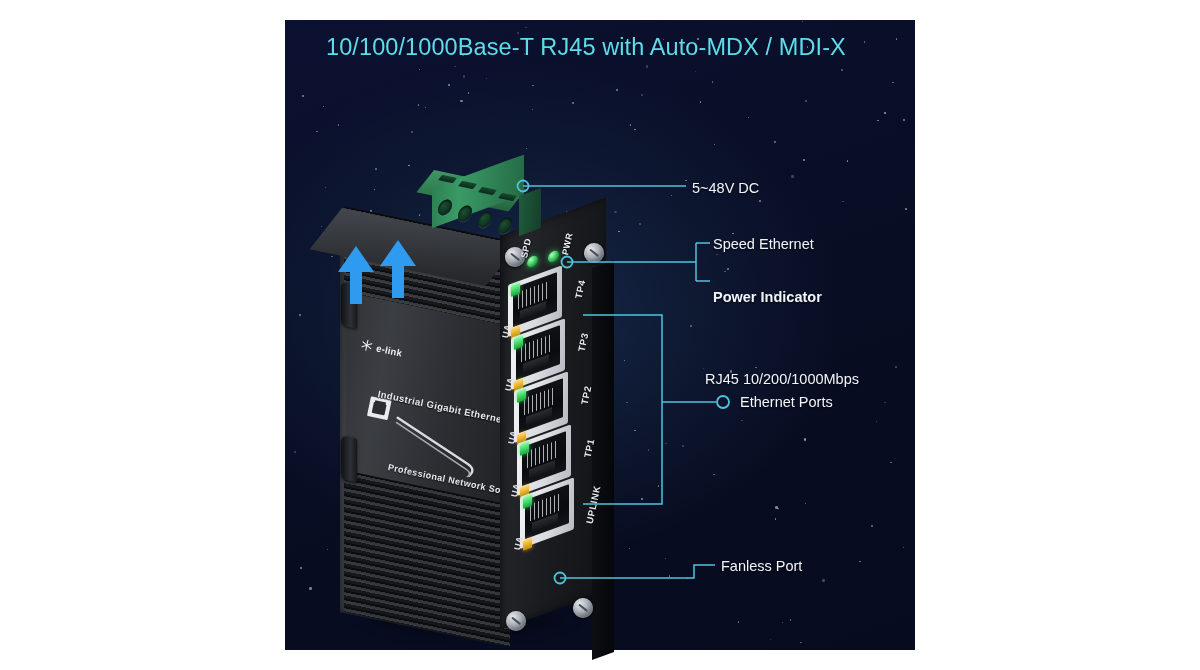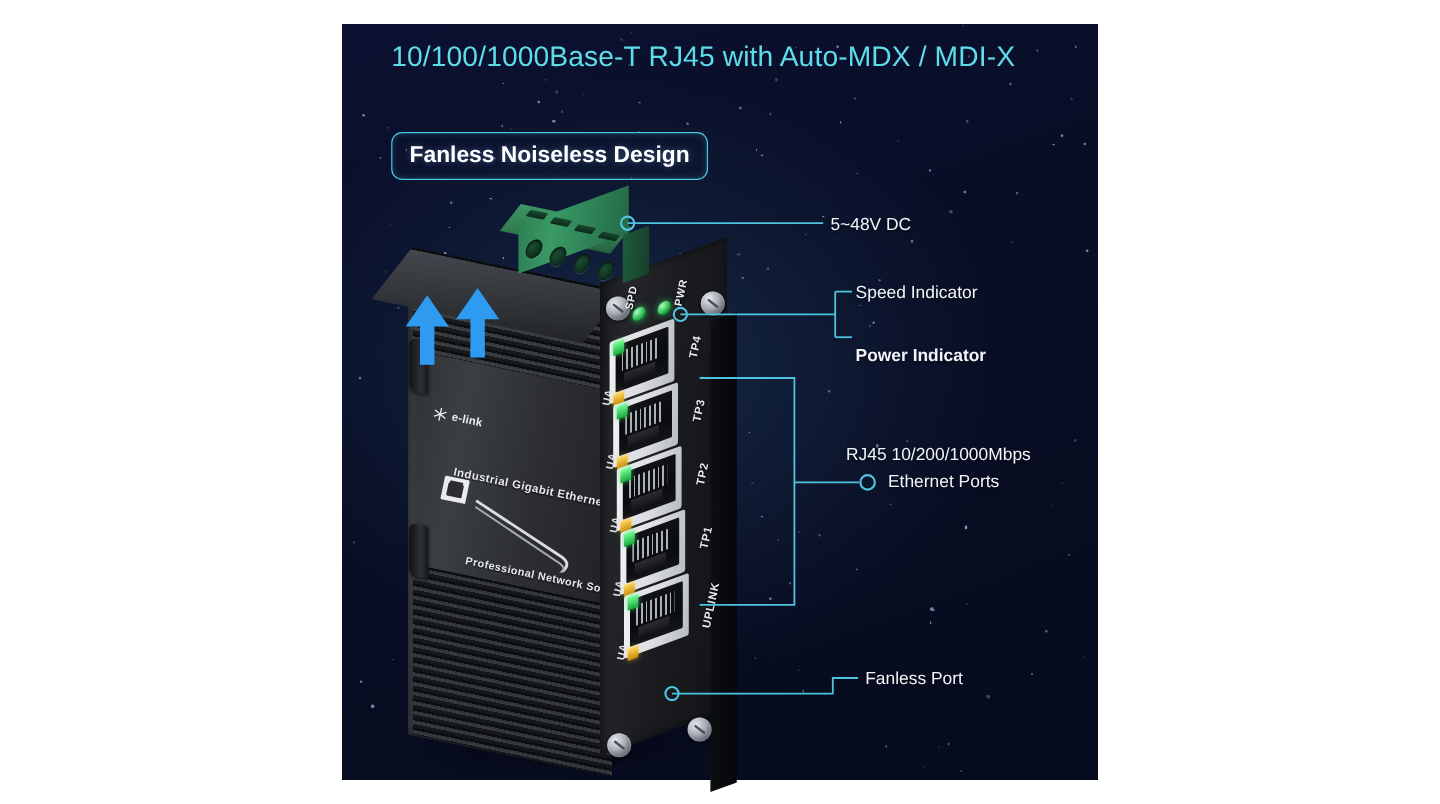--- a/index.html
+++ b/index.html
@@ -511,23 +511,20 @@
         <div class="star" style="width: 1.5px; height: 1.5px; left: 133.483px; top: 521.663px; opacity: 0.65;"></div>
         <div class="star" style="width: 1.5px; height: 1.5px; left: 372.929px; top: 465.368px; opacity: 0.61;"></div>
         <div class="star" style="width: 1.5px; height: 1.5px; left: 151.065px; top: 574.989px; opacity: 0.46;"></div>
         <div class="star" style="width: 1.5px; height: 1.5px; left: 37.8624px; top: 85.968px; opacity: 0.72;"></div>
         <div class="star" style="width: 1.5px; height: 1.5px; left: 426.556px; top: 61.0852px; opacity: 0.52;"></div>
         <div class="star" style="width: 1.5px; height: 1.5px; left: 354.033px; top: 203.432px; opacity: 0.32;"></div>
       </div>
 
     <div id="head-title">10/100/1000Base-T RJ45 with Auto-MDX / MDI-X</div>
 
-    <div id="badge">
-      <span>Fanless Noiseless Design</span>
-    </div>
   </div>
 
   <div id="device">
 
     <div id="shadow"></div>
 
     <div id="side-face"></div>
     <div id="fins-top"></div>
     <div id="side-plate"></div>
     <div id="fins-bot"></div>
@@ -671,19 +668,19 @@
       <path d="M583 315 L662 315 L662 504 L583 504"></path>
       <line x1="662" y1="402" x2="716" y2="402"></line>
       <circle cx="723" cy="402" r="6" stroke="#4fc3dd" stroke-width="1.8" fill="none"></circle>
 
       <path d="M560 578 L694 578 L694 565 L715 565"></path>
       <circle cx="560" cy="578" r="5.5" stroke="#4fc3dd" stroke-width="1.8" fill="none"></circle>
     </g>
   </svg>
 
   <div class="callout" id="co-dc">5~48V DC</div>
-  <div class="callout" id="co-speed">Speed Indicator</div>
+  <div class="callout" id="co-speed">Speed Ethernet</div>
   <div class="callout" id="co-power">Power Indicator</div>
   <div class="callout" id="co-rj-1">RJ45 10/200/1000Mbps</div>
   <div class="callout" id="co-rj-2">Ethernet Ports</div>
   <div class="callout" id="co-uplink">Fanless Port</div>
 
 </div>
 
 </body></html>

